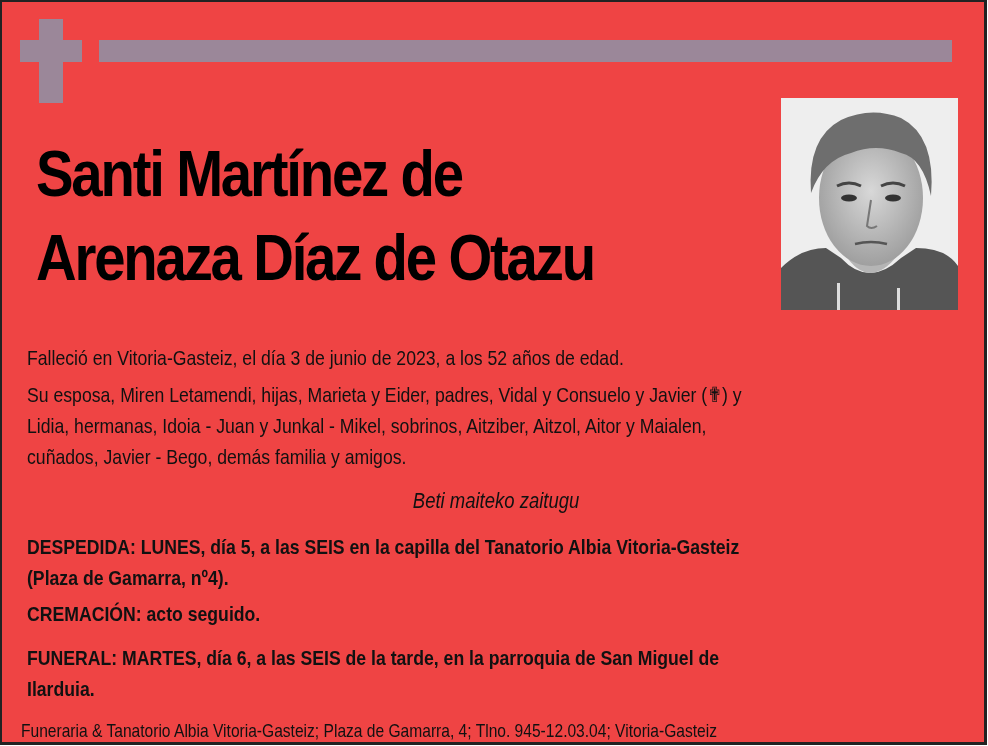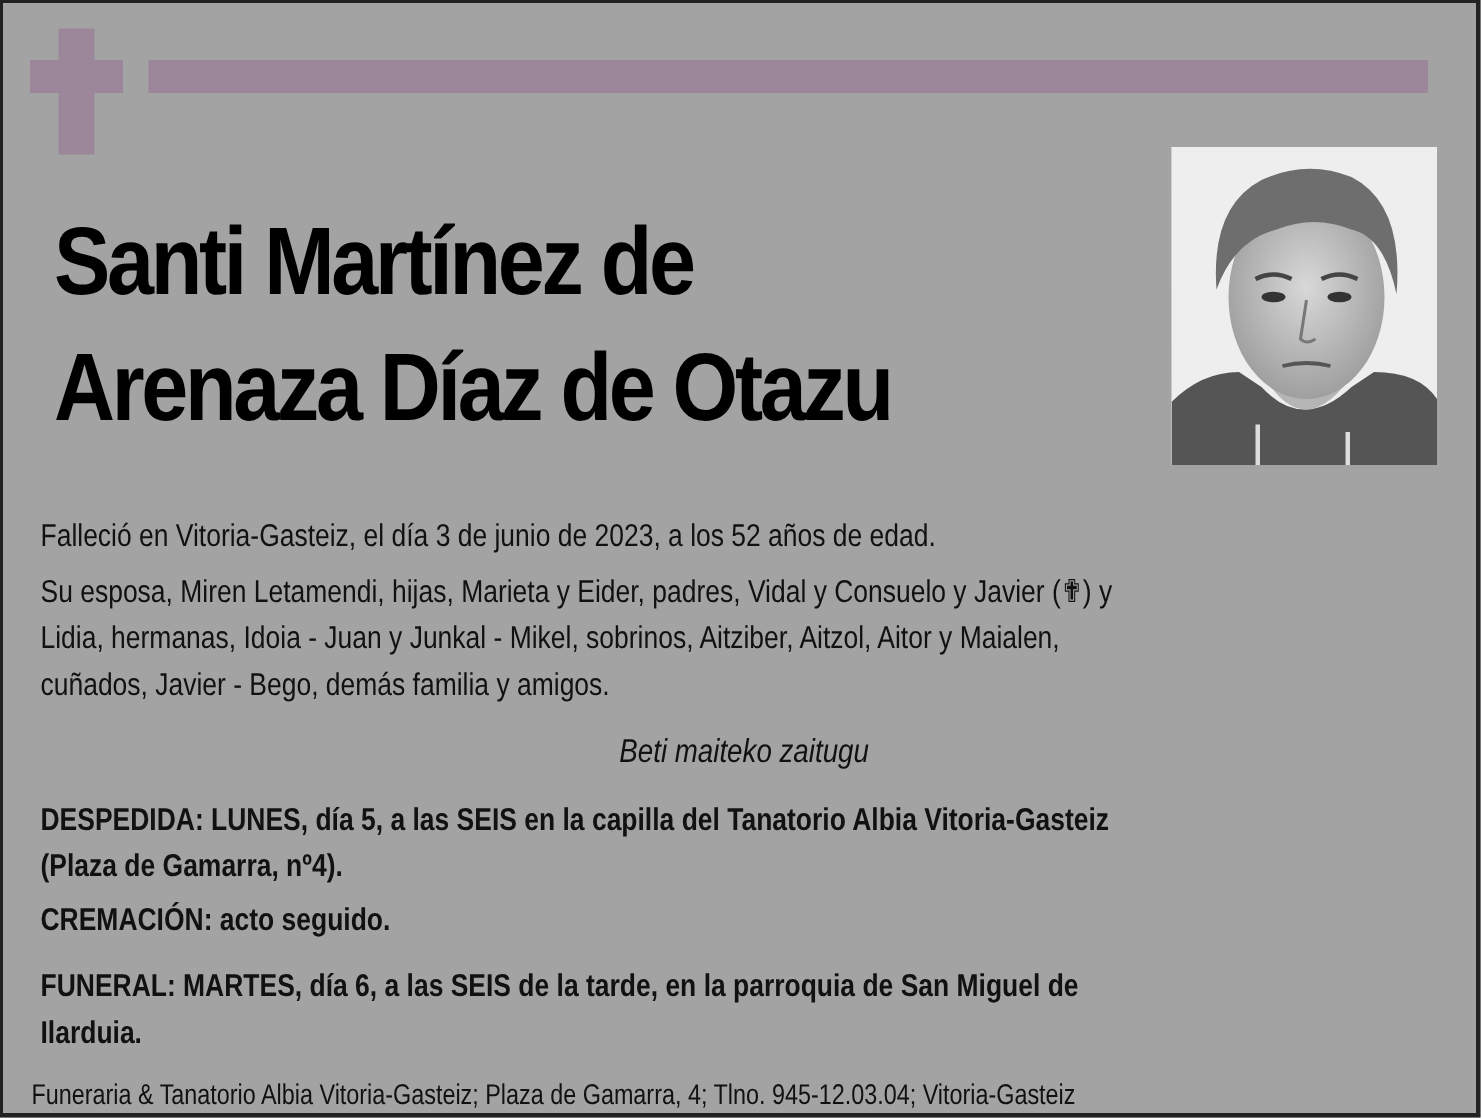--- a/index.html
+++ b/index.html
@@ -1,21 +1,21 @@
 <!DOCTYPE html>
 <html><head>
 <meta charset="utf-8">
 <style>
   html, body { margin: 0; padding: 0; background: #ffffff; }
   body { width: 988px; height: 746px; position: relative; overflow: hidden; }
   .card {
     position: absolute; left: 0; top: 0;
     width: 982px; height: 740px;
     border: 2px solid #222222; border-right-width: 3px; border-bottom-width: 3px;
-    background: #a3a3a3;
+    background: #ef4444;
     box-sizing: content-box;
   }
   .cross-v { position: absolute; left: 37px; top: 17px; width: 24px; height: 84px; background: #9b8799; }
   .cross-h { position: absolute; left: 18px; top: 38px; width: 62px; height: 22px; background: #9b8799; }
   .bar { position: absolute; left: 97px; top: 38px; width: 853px; height: 22px; background: #9b8799; }
 
   .title {
     position: absolute; left: 34px; top: 130px; width: 720px;
     font-family: "Liberation Sans", sans-serif;
     font-weight: bold; font-size: 64px; line-height: 84px;

